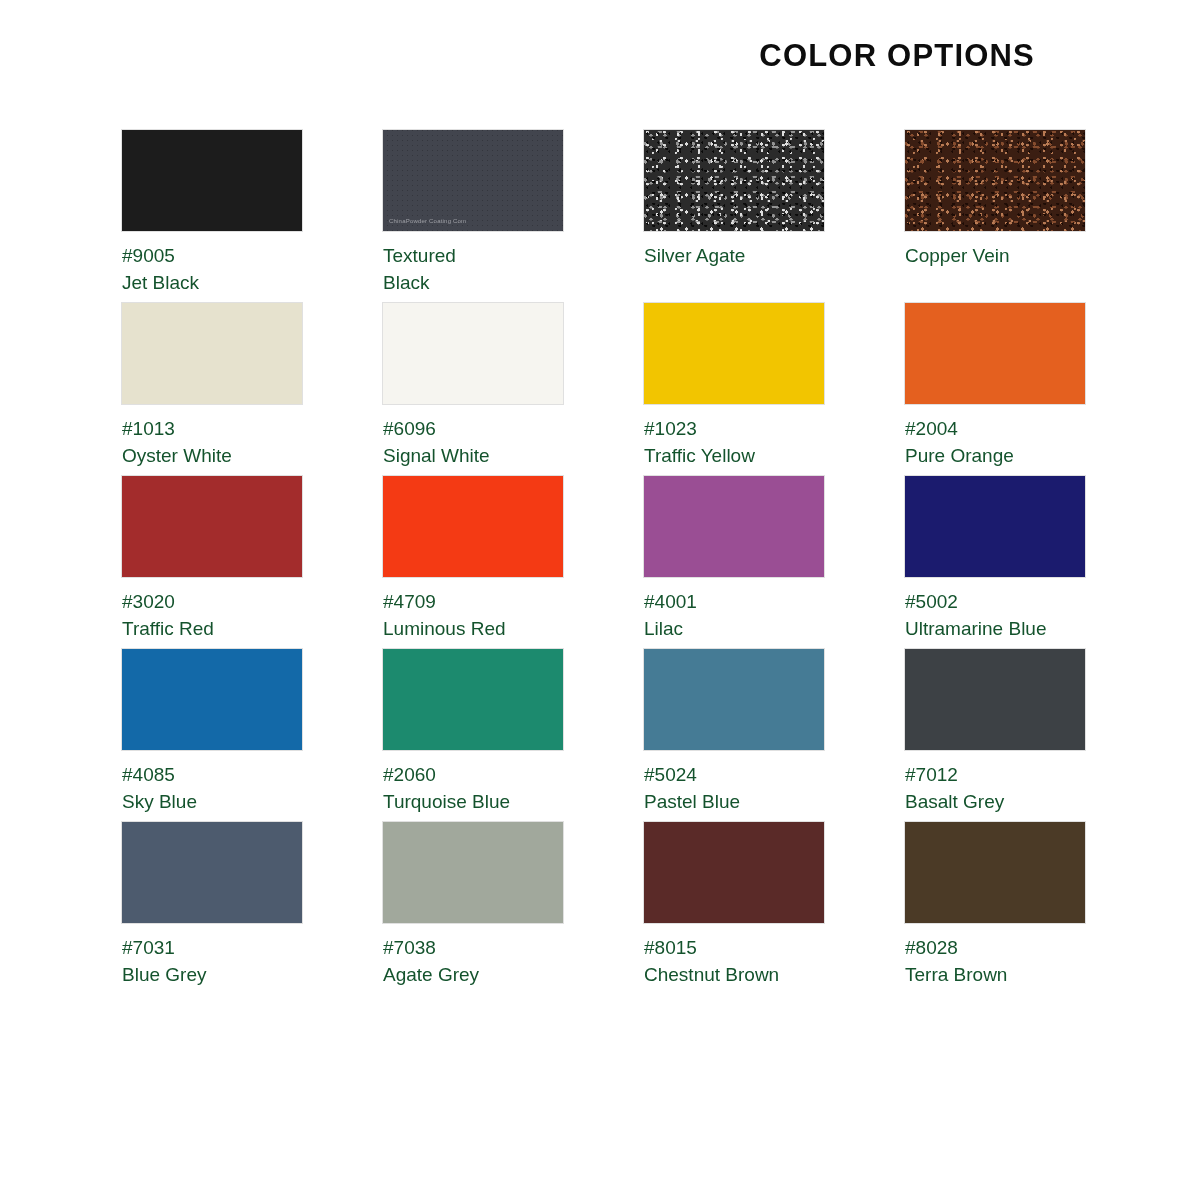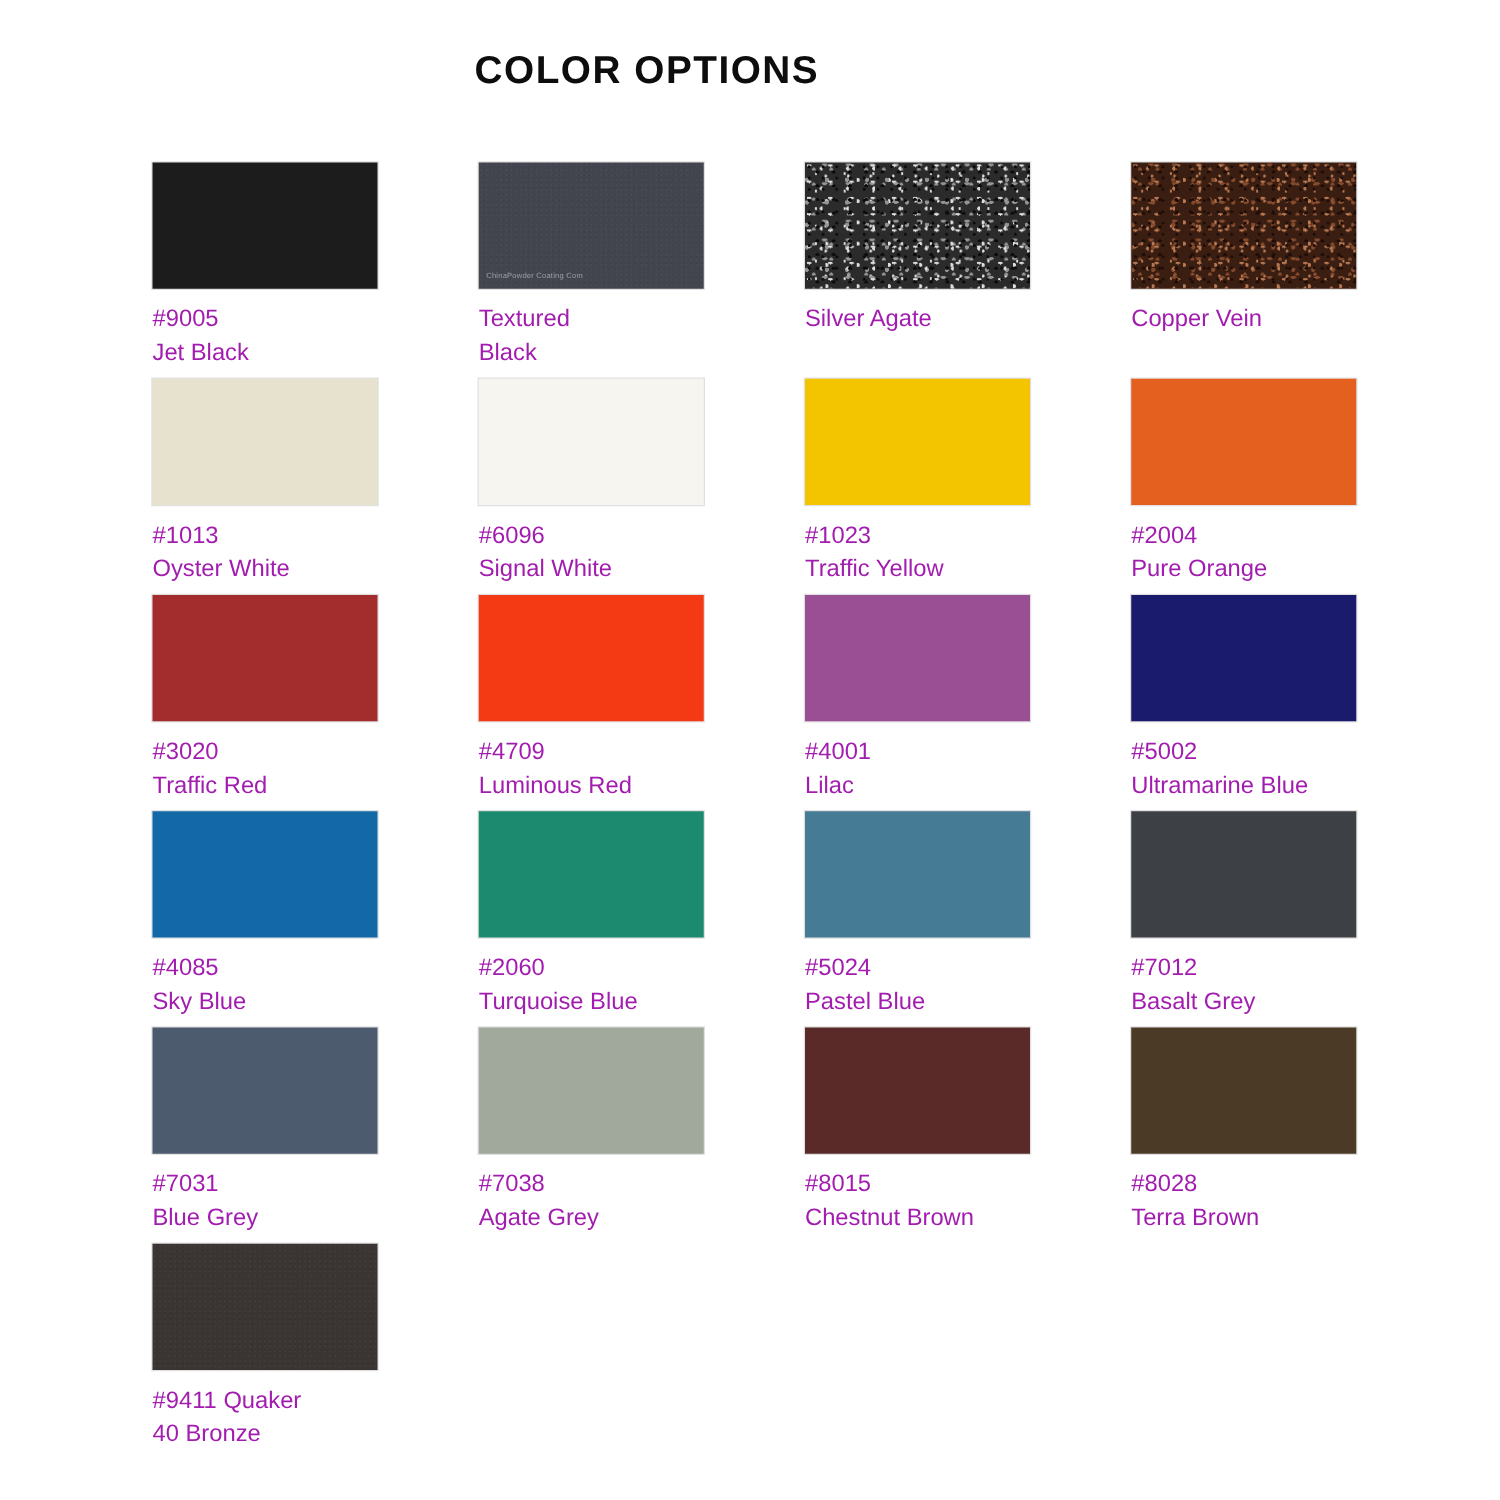--- a/index.html
+++ b/index.html
@@ -14,21 +14,21 @@
     color: #1a1a1a;
     overflow: hidden;
     position: relative;
   }
 
   #chart-title {
     position: absolute;
     top: 38px;
     left: 0;
     width: 1035px;
-    text-align: center;
+    text-align: right;
     font-size: 31px;
     font-weight: bold;
     letter-spacing: 1.2px;
     color: #0d0d0d;
   }
 
   #swatch-grid {
     position: absolute;
     top: 130px;
     left: 122px;
@@ -47,21 +47,21 @@
     height: 101px;
     position: relative;
     overflow: hidden;
     box-shadow: 0 0 0 1px rgba(0,0,0,0.12);
   }
 
   .swatch-label {
     margin-top: 11px;
     font-size: 19px;
     line-height: 27px;
-    color: #a21caf;
+    color: #14532d;
     white-space: pre-line;
     max-width: 240px;
   }
 
   
   .tex-grain::after {
     content: "";
     position: absolute;
     inset: 0;
     background-image:
@@ -211,18 +211,13 @@
     <div class="swatch-cell">
       <div class="swatch-chip" style="background: rgb(90, 42, 40);"></div>
       <div class="swatch-label">#8015
 Chestnut Brown</div>
     </div>
     <div class="swatch-cell">
       <div class="swatch-chip" style="background: rgb(75, 58, 38);"></div>
       <div class="swatch-label">#8028
 Terra Brown</div>
     </div>
-    <div class="swatch-cell">
-      <div class="swatch-chip tex-grain" style="background: rgb(58, 53, 51);"></div>
-      <div class="swatch-label">#9411 Quaker
-40 Bronze</div>
-    </div>
   </div>
 
 </body></html>

